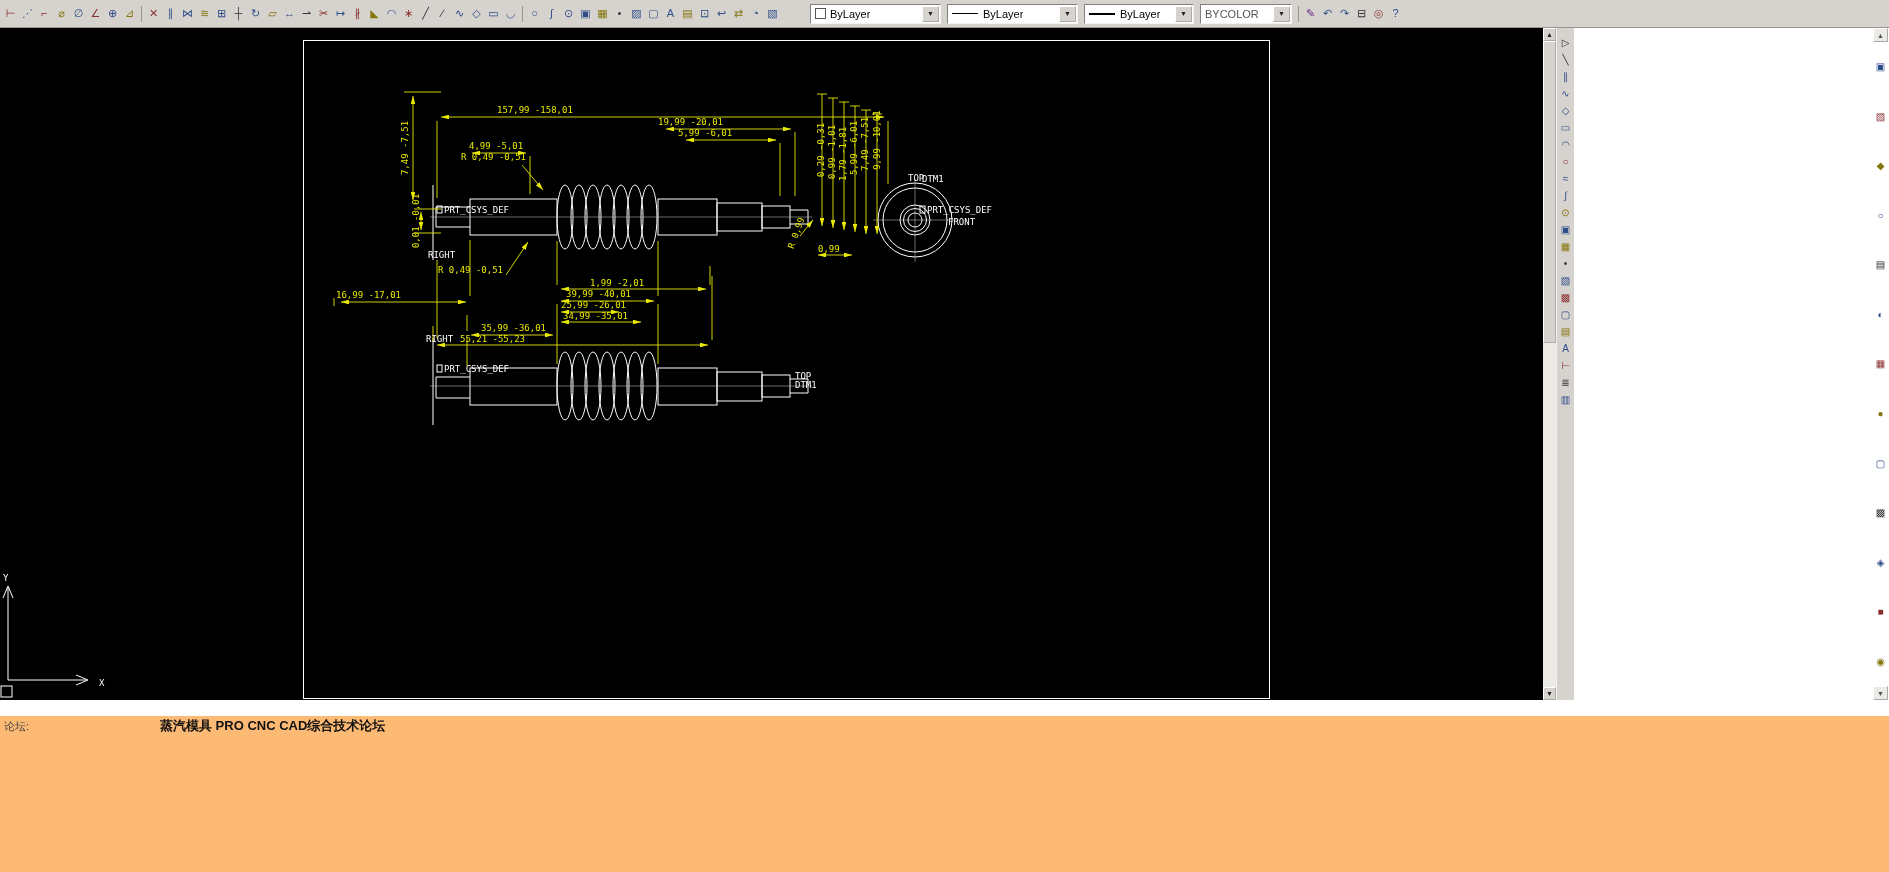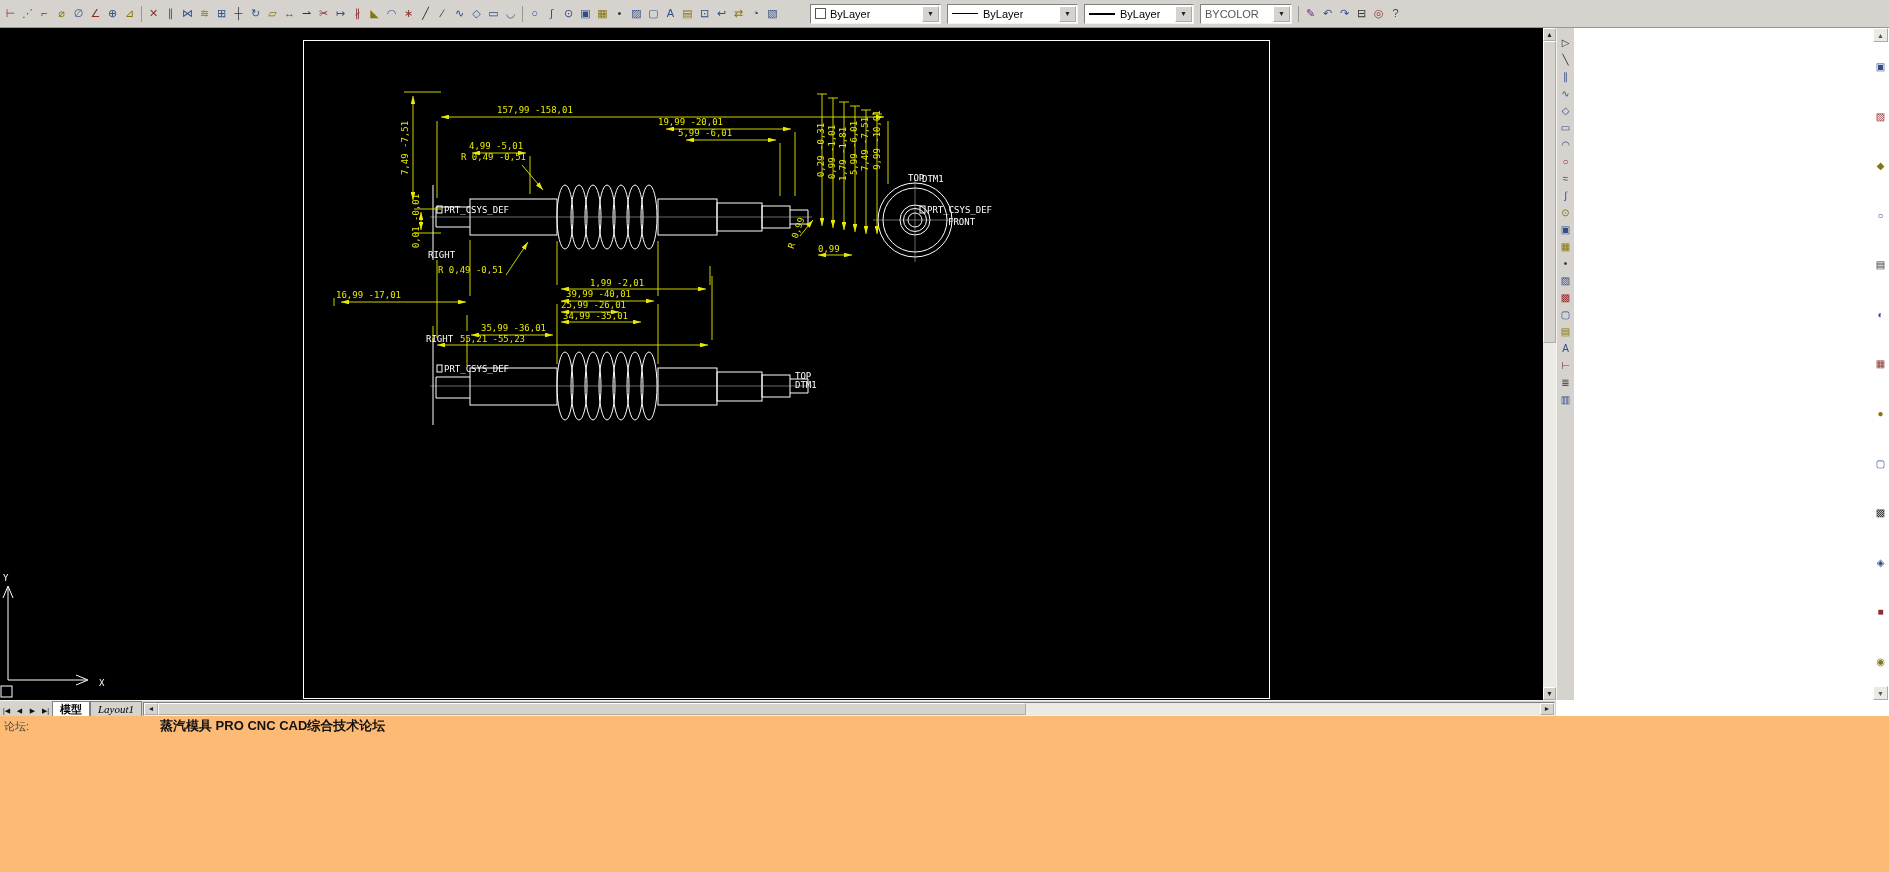--- a/index.html
+++ b/index.html
@@ -350,32 +350,19 @@
         <span class="edge-icon" title="point-tool-icon" style="color: rgb(134, 118, 15);">●</span>
         <span class="edge-icon" title="region-tool-icon" style="color: rgb(47, 77, 138);">▢</span>
         <span class="edge-icon" title="gradient-tool-icon" style="color: rgb(51, 51, 51);">▩</span>
         <span class="edge-icon" title="diamond-tool-icon" style="color: rgb(47, 77, 138);">◈</span>
         <span class="edge-icon" title="square-tool-icon" style="color: rgb(138, 47, 47);">■</span>
         <span class="edge-icon" title="view-tool-icon" style="color: rgb(134, 118, 15);">◉</span>
       </div>
     <div class="edge-btn">▼</div>
   </div>
 
-  <div class="bottom-bar">
-    <span class="tabnav-group">
-      
-    <span class="tabnav">|◀</span><span class="tabnav">◀</span><span class="tabnav">▶</span><span class="tabnav">▶|</span></span>
-    <span class="tab active">模型</span>
-    <span class="tab layout">Layout1</span>
-    <div class="hscroll">
-      <span class="hs-btn">◄</span>
-      <div class="hs-thumb"></div>
-      <div class="hs-track"></div>
-      <span class="hs-btn">►</span>
-    </div>
-  </div>
 
   <div class="caption">
     <span class="caption-left">论坛:</span>
     <span class="caption-title">蒸汽模具 PRO CNC CAD综合技术论坛</span>
   </div>
 
 </div>
 
 </body></html>

